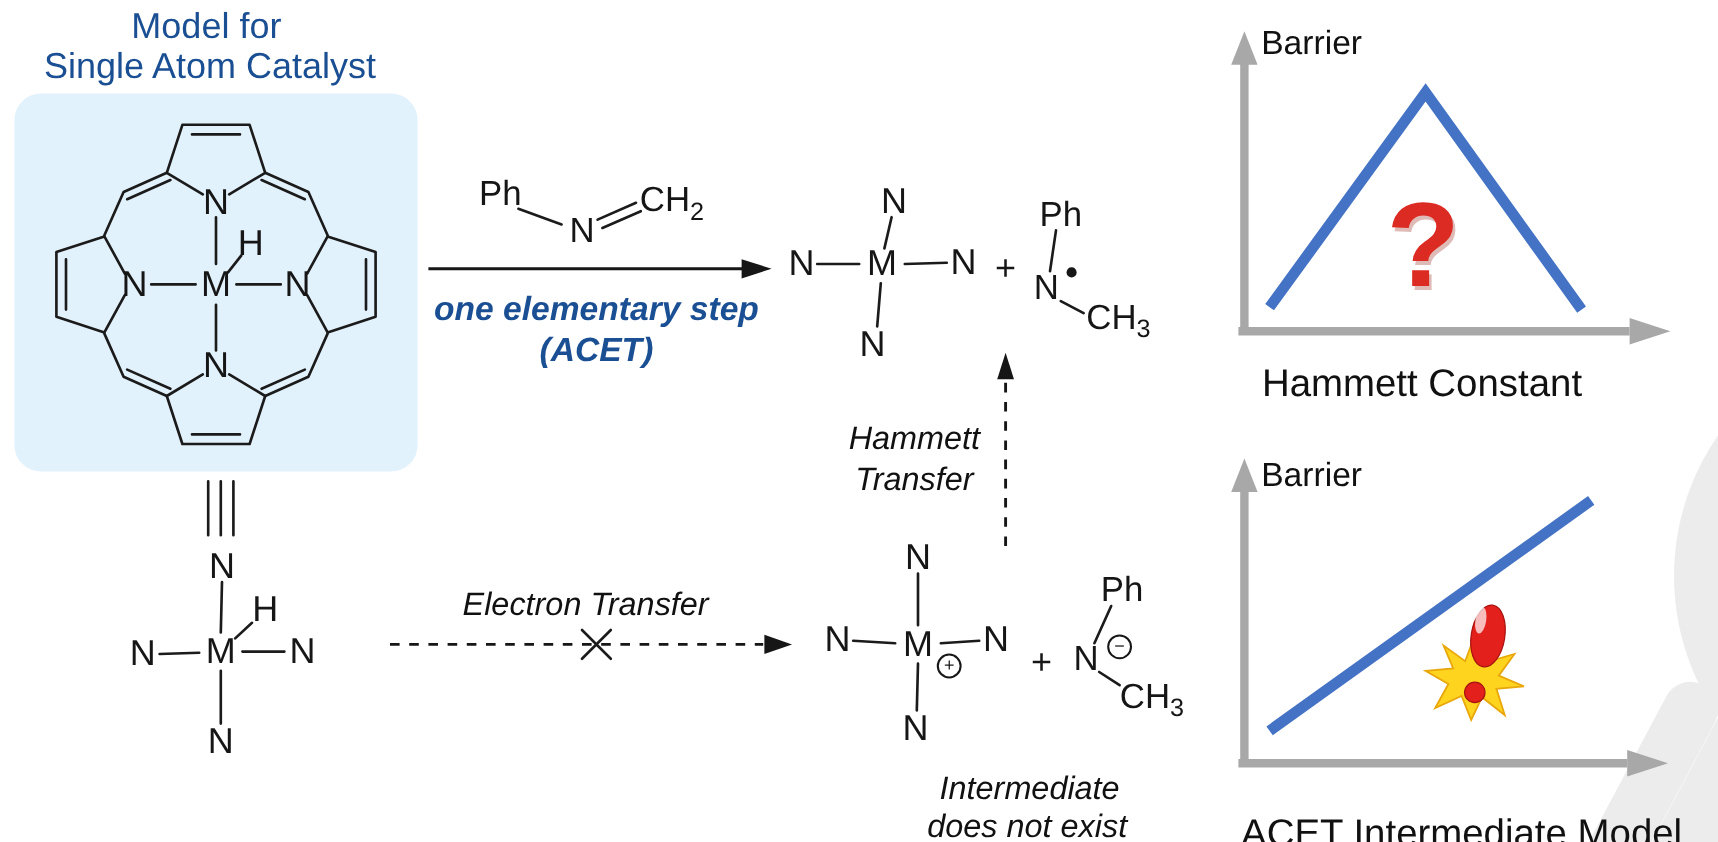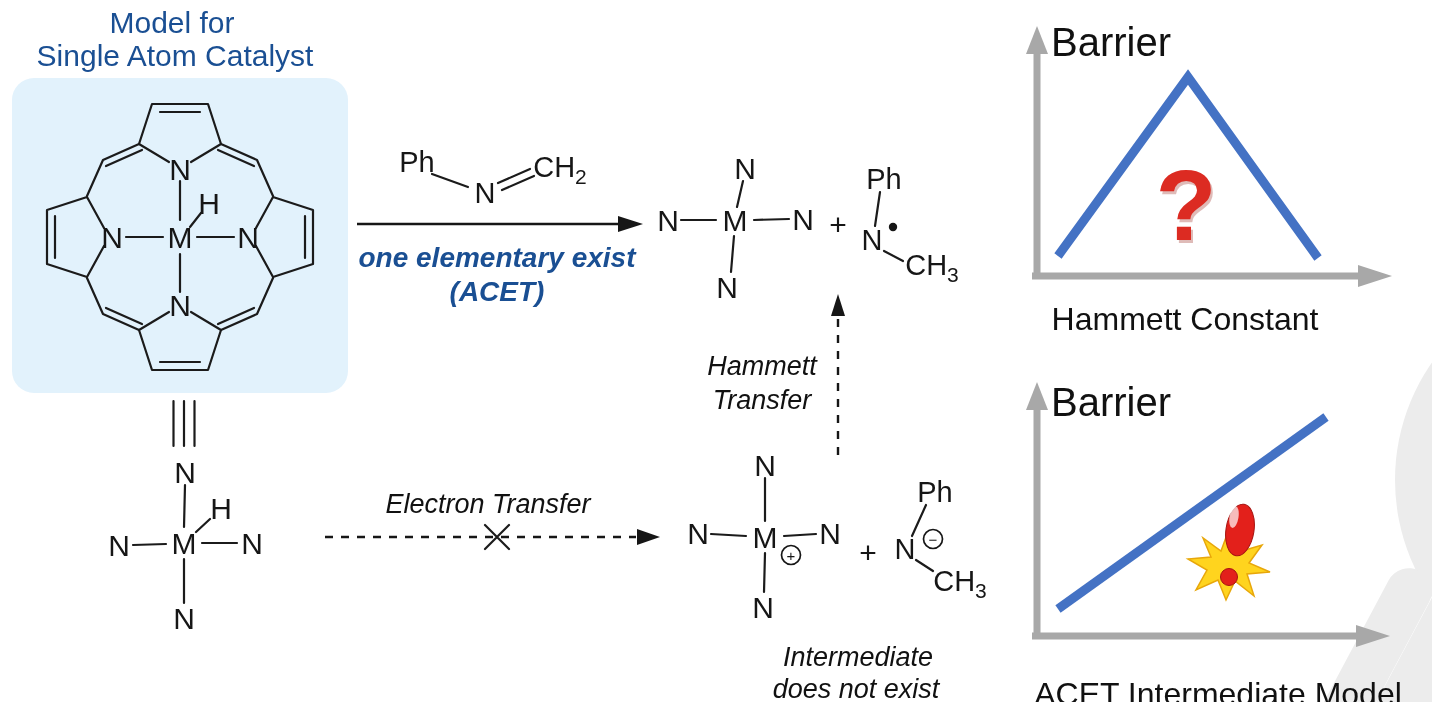--- a/index.html
+++ b/index.html
@@ -21,21 +21,21 @@
   .head{fill:#161616;stroke:none;}
   .axis{stroke:var(--axis-gray);stroke-width:7;fill:none;}
   .axis-head{fill:var(--axis-gray);stroke:none;}
   .blue-line{stroke:var(--line-blue);stroke-width:9;fill:none;stroke-linejoin:miter;}
   .wm{fill:var(--wm);stroke:none;}
   .lbl{position:absolute;transform:translate(-50%,-50%);white-space:nowrap;line-height:1;}
   .blue{color:var(--blue-text);}
   .it{font-style:italic;}
   .bit{font-style:italic;font-weight:bold;}
   .f27{font-size:27px;} .f28{font-size:28px;} .f32{font-size:32px;margin-top:16px;}
-  .barrier{position:absolute;font-size:40px;white-space:nowrap;}
+  .barrier{position:absolute;font-size:28px;white-space:nowrap;}
   .qmark{position:absolute;transform:translate(-50%,-50%);font-size:100px;font-weight:bold;
          color:var(--red);text-shadow:2px 3px 0 rgba(150,30,20,.30);}
   .title{font-size:30px;font-weight:500;}
 </style>
 </head>
 <body>
 
 <svg class="stage" width="1432" height="702" viewBox="0 0 1432 702">
 
   <g>
@@ -162,21 +162,21 @@
       <ellipse cx="1240" cy="530" rx="14" ry="26" transform="rotate(9 1240 530)" fill="#E3201B" stroke="#A61310" stroke-width="1"></ellipse>
       <ellipse cx="1234" cy="517" rx="4.5" ry="11" transform="rotate(9 1234 517)" fill="#ffffff" opacity="0.7"></ellipse>
       <circle cx="1229" cy="577" r="8.5" fill="#E3201B" stroke="#A61310" stroke-width="1"></circle>
     </g>
   </g>
 </svg>
 
 <div class="lbl blue title" style="left:172px;top:23px">Model for</div>
 <div class="lbl blue title" style="left:175px;top:56px">Single Atom Catalyst</div>
 
-<div class="lbl blue bit f28" style="left:497px;top:258px">one elementary exist</div>
+<div class="lbl blue bit f28" style="left:497px;top:258px">one elementary step</div>
 <div class="lbl blue bit f28" style="left:497px;top:292px">(ACET)</div>
 
 <div class="lbl it f27" style="left:762px;top:366px">Hammett</div>
 <div class="lbl it f27" style="left:762px;top:400px">Transfer</div>
 
 <div class="lbl it f27" style="left:488px;top:504px">Electron Transfer</div>
 
 <div class="lbl it f27" style="left:858px;top:657px">Intermediate</div>
 <div class="lbl it f27" style="left:856px;top:689px">does not exist</div>
 

